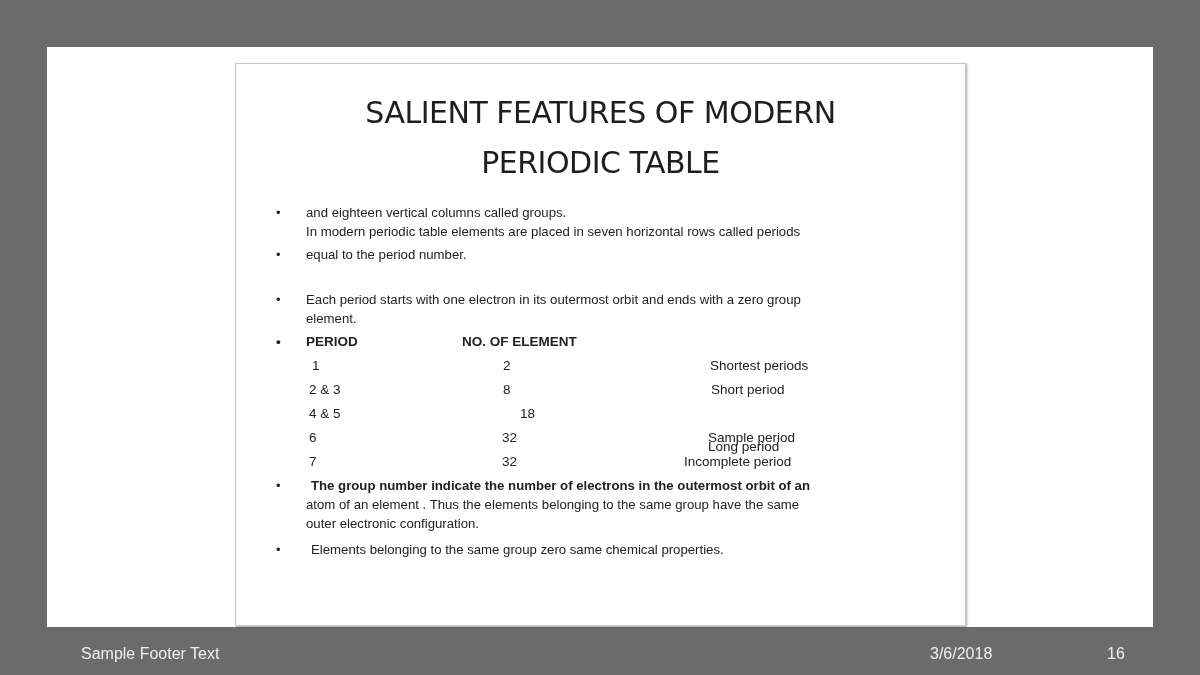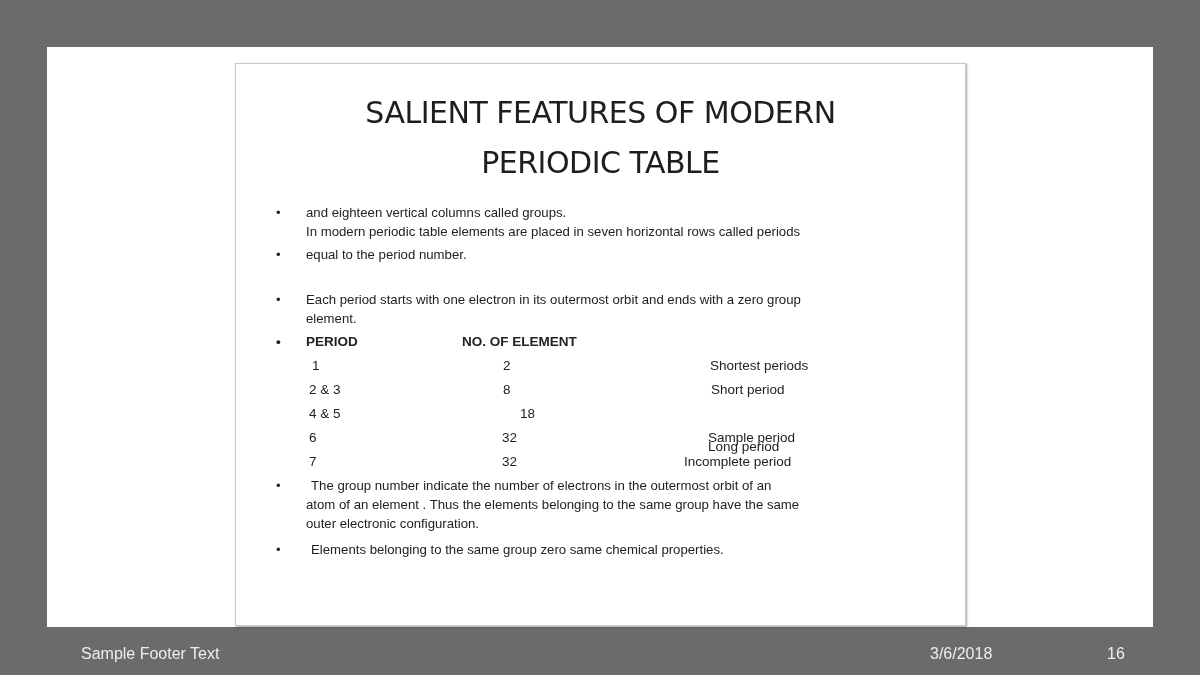--- a/index.html
+++ b/index.html
@@ -111,21 +111,21 @@
     </div>
     <div class="table-row" style="top:388px;">
       <span style="left:73px;">7</span>
       <span style="left:266px;">32</span>
       <span style="left:448px;">Incomplete period</span>
     </div>
 
     <div class="bullet" style="top:412px;">
       <span class="dot">•</span>
       <div class="text">
-        <div style="padding-left:5px;">The group number indicate the number of electrons in the outermost orbit of an</div>
+        <div style="padding-left:5px;font-weight:bold;">The group number indicate the number of electrons in the outermost orbit of an</div>
         <div>atom of an element . Thus the elements belonging to the same group have the same</div>
         <div>outer electronic configuration.</div>
       </div>
     </div>
     <div class="bullet" style="top:476px;">
       <span class="dot">•</span>
       <div class="text">
         <div style="padding-left:5px;">Elements belonging to the same group zero same chemical properties.</div>
       </div>
     </div>

